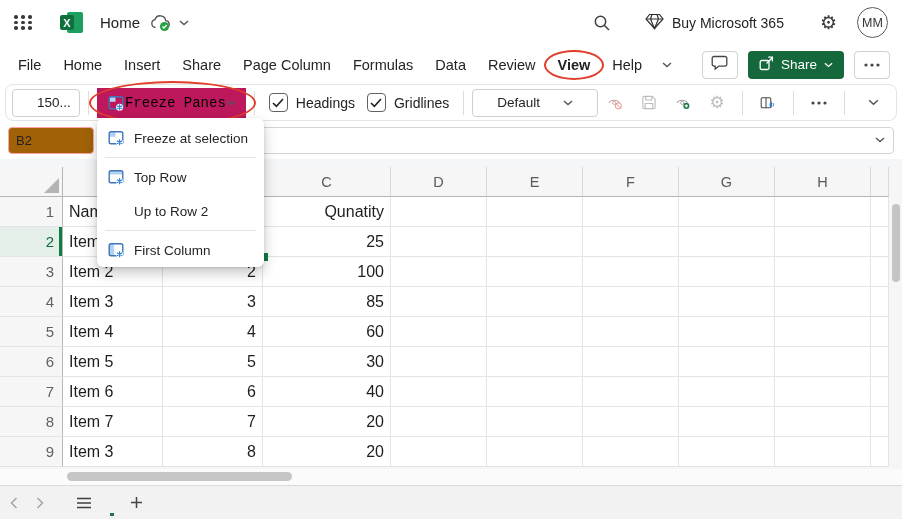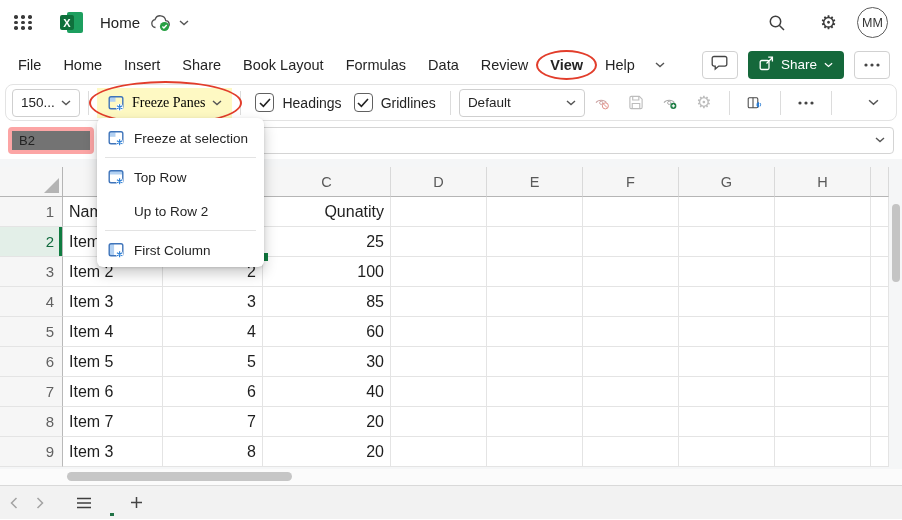--- a/index.html
+++ b/index.html
@@ -38,39 +38,39 @@
   .ghost-btn{height:28px;min-width:36px;border:1px solid #d1d1d1;border-radius:4px;background:#fff;
              display:flex;align-items:center;justify-content:center;cursor:pointer;}
   .share-btn{height:28px;border:none;border-radius:4px;background:#15683b;color:#fff;display:flex;
              align-items:center;gap:7px;padding:0 11px;font-size:13.5px;cursor:pointer;
              font-family:"Liberation Sans",sans-serif;}
 
   
   .toolbar{position:relative;height:37px;margin:0 5px;border:1px solid #e3e3e3;border-radius:8px;
            display:flex;align-items:center;padding:0 6px;background:#fff;}
   .selbox{height:28px;border:1px solid #cfcfcf;border-radius:4px;background:#fff;display:flex;
-          align-items:center;justify-content:space-between;padding:0 8px;font-size:13.5px;cursor:pointer;}
+          align-items:center;justify-content:space-between;padding:0 24px;font-size:13.5px;cursor:pointer;}
   .zoom-sel{width:68px;}
   .view-sel{width:126px;}
   .tdiv{width:1px;height:24px;background:#dcdcdc;margin:0 8px;flex:none;}
-  .freeze-btn{position:relative;display:flex;align-items:center;gap:7px;height:30px;padding:0 10px;
-              font-size:14px;cursor:pointer;background:#fef9c3;border:none;font-family:Liberation Serif, serif;}
+  .freeze-btn{position:relative;display:flex;align-items:center;height:30px;padding:0 10px;
+              font-size:14px;cursor:pointer;background:#be185d;border:none;font-family:Liberation Mono, monospace;}
   .freeze-btn .oval{position:absolute;left:-8px;right:-10px;top:-7px;bottom:-7px;border:2.6px solid #e23d2b;
                     border-radius:50%;pointer-events:none;}
   .chk-group{display:flex;align-items:center;gap:8px;margin:0 6px;font-size:14px;cursor:pointer;}
   .chk{width:19px;height:19px;border:1.5px solid #616161;border-radius:4px;background:#fff;display:flex;
        align-items:center;justify-content:center;flex:none;}
   .icbtn{width:28px;height:28px;display:flex;align-items:center;justify-content:center;margin:0 3px;
          background:transparent;border:none;cursor:pointer;}
   .gear-gray{font-size:17px;color:#bdbdbd;line-height:1;}
 
   
   .formula-row{height:38px;display:flex;align-items:center;gap:8px;padding:0 8px;background:#fff;}
-  .namebox{width:86px;height:27px;border:4px solid #fca5a5;border-radius:4px;display:flex;align-items:center;
-           padding-left:7px;font-size:13px;color:#222;background:#737373;}
+  .namebox{width:86px;height:27px;border:1px solid #fca5a5;border-radius:4px;display:flex;align-items:center;
+           padding-left:7px;font-size:13px;color:#222;background:#a16207;}
   .fxbar{flex:1;height:27px;border:1px solid #d4d4d4;border-radius:4px;position:relative;background:#fff;
          display:flex;align-items:center;padding:0 28px 0 8px;font-size:13px;}
   .fxbar .fx-chev{position:absolute;right:8px;top:50%;transform:translateY(-50%);display:flex;}
 
   
   .grid-area{height:310px;background:#f5f6f7;padding-top:8px;position:relative;overflow:hidden;}
   .grow{display:flex;height:30px;width:889px;}
   .ghcell,.gcell,.rhead,.corner{flex:none;display:flex;align-items:center;border-right:1px solid #e4e4e4;
         border-bottom:1px solid #e4e4e4;background:#fff;overflow:hidden;}
   .ghcell{background:#f6f6f6;color:#5a5a5a;font-size:14.5px;justify-content:center;
@@ -145,33 +145,42 @@
           <path d="M1 1l4 3.6L9 1"></path>
         </svg>
     </span>
     <div class="spacer"></div>
     <span class="searchbtn">
       <svg width="18" height="18" viewBox="0 0 18 18" fill="none" stroke="#3f3f3f" stroke-width="1.5">
           <circle cx="7.5" cy="7.5" r="5.2"></circle>
           <path d="M11.5 11.5L16 16"></path>
         </svg>
     </span>
+    <div class="buy">
+      <span>
+        <svg width="19" height="17" viewBox="0 0 19 17" fill="none" stroke="#303030" stroke-width="1.2">
+            <path d="M4.5 1.5h10L18 6l-8.5 9.5L1 6z"></path>
+            <path d="M1 6h17M7 1.5L5.5 6l4 9.5 4-9.5-1.5-4.5"></path>
+          </svg>
+      </span>
+      <span>Buy Microsoft 365</span>
+    </div>
     <span class="gear-top">⚙</span>
     <div class="avatar">
       <span>MM</span>
     </div>
   </header>
 
   <nav class="menubar">
     <div id="menu-tabs">
         <span class="mtab"><span>File</span></span>
         <span class="mtab"><span>Home</span></span>
         <span class="mtab"><span>Insert</span></span>
         <span class="mtab"><span>Share</span></span>
-        <span class="mtab"><span>Book Layout</span></span>
+        <span class="mtab"><span>Page Column</span></span>
         <span class="mtab"><span>Formulas</span></span>
         <span class="mtab"><span>Data</span></span>
         <span class="mtab"><span>Review</span></span>
         <span class="mtab active"><span>View</span><span class="oval"></span></span>
         <span class="mtab"><span>Help</span></span>
       </div>
     <span class="menu-chev">
       <svg width="10" height="6" viewBox="0 0 10 6" fill="none" stroke="#555" stroke-width="1.4">
           <path d="M1 1l4 3.6L9 1"></path>
         </svg>

